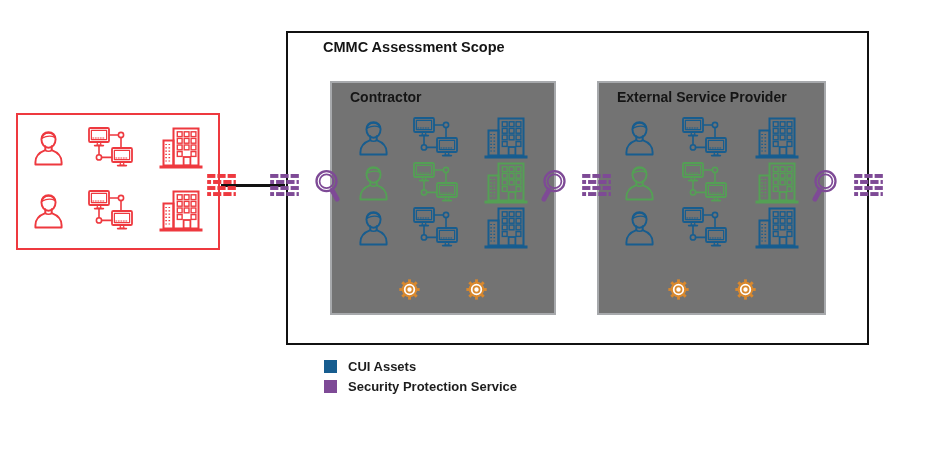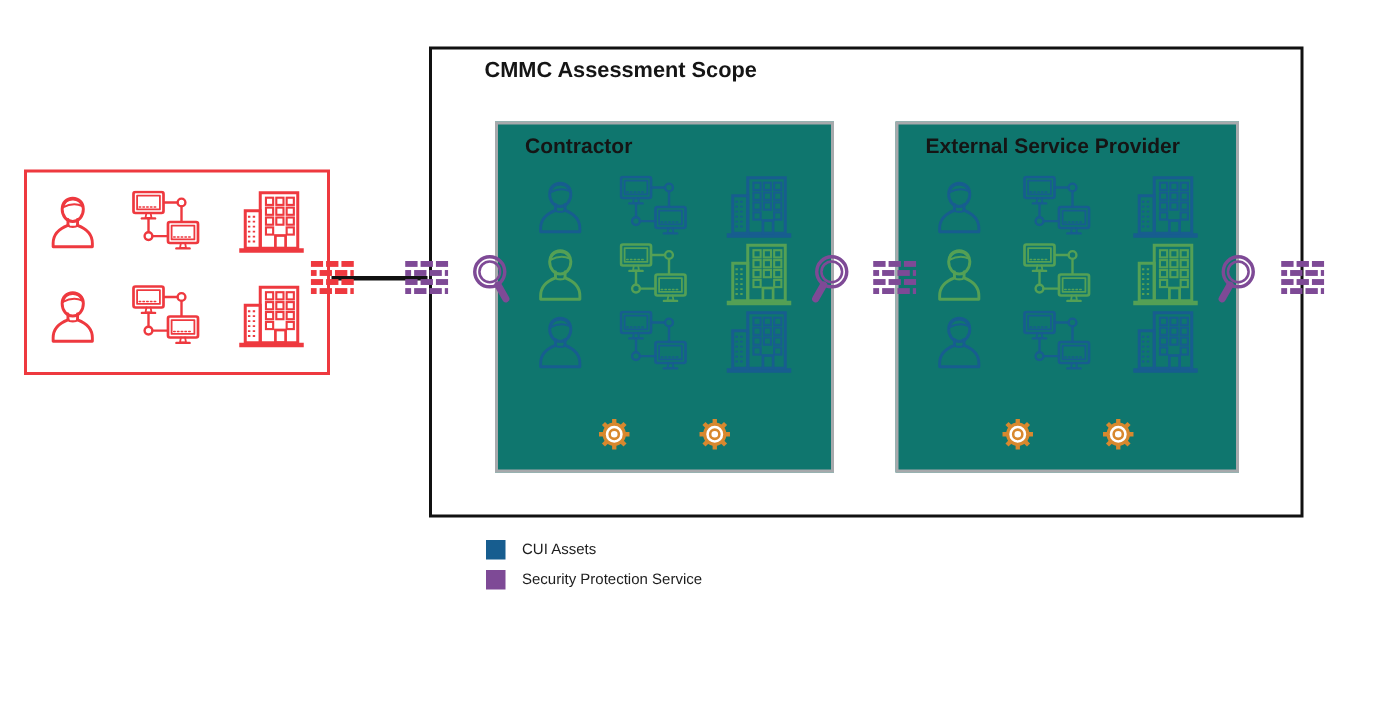--- a/index.html
+++ b/index.html
@@ -4,21 +4,21 @@
 <style>
   html,body{margin:0;padding:0;background:#fff;}
   .canvas{
     position:relative;width:931px;height:431px;background:#fff;overflow:hidden;
     font-family:"Liberation Sans","DejaVu Sans",sans-serif;color:#1d1d1d;
   }
   .box{position:absolute;box-sizing:border-box;background:#fff;}
   .red-box{left:16px;top:113px;width:204px;height:137px;border:2px solid #ee393f;}
   .cmmc-box{left:286px;top:31px;width:583px;height:314px;border:2.5px solid #111;background:transparent;}
   .scope-title{position:absolute;left:35px;top:6px;font-size:14.5px;font-weight:700;color:#151515;white-space:nowrap;}
-  .inner-box{position:absolute;box-sizing:border-box;border:2px solid #a7a9ac;background:#0f766e;}
+  .inner-box{position:absolute;box-sizing:border-box;border:2px solid #a7a9ac;background:#737373;}
   .contractor-box{left:330px;top:81px;width:226px;height:234px;}
   .esp-box{left:597px;top:81px;width:229px;height:234px;}
   .group-title{position:absolute;left:18px;top:6px;font-size:14px;font-weight:700;color:#151515;white-space:nowrap;}
   .icon-grid{
     position:absolute;left:0;right:0;top:32px;
     display:grid;grid-template-columns:32px 46px 46px;grid-auto-rows:45px;
     justify-content:center;align-items:center;justify-items:center;
   }
   .red-grid{top:11px;grid-auto-rows:43px;row-gap:20px;column-gap:24px;}
   .c-grid{column-gap:24px;}
@@ -30,21 +30,21 @@
   .ic-bldg{width:46px;height:44px;}
   .ic-gear{width:23px;height:23px;}
   .ic-brick{width:29px;height:22px;}
   .ic-mag{width:34px;height:36px;}
   .flip{transform:scaleX(-1);}
   .connector-line{position:absolute;left:221px;top:184px;width:64px;height:3px;background:#111;}
   .overlay{position:absolute;z-index:3;}
   .legend{position:absolute;left:324px;top:360px;}
   .legend-row{display:flex;align-items:center;height:13px;margin-bottom:6.5px;}
   .swatch{width:13px;height:13px;background:currentColor;margin-right:11px;flex:none;}
-  .legend-label{font-size:10px;font-weight:400;color:#1d1d1d;white-space:nowrap;line-height:13px;}
+  .legend-label{font-size:13px;font-weight:700;color:#1d1d1d;white-space:nowrap;line-height:13px;}
 </style>
 </head>
 <body>
 
 <svg width="0" height="0" style="position:absolute" aria-hidden="true">
   <defs>
     <symbol id="sym-person" viewBox="0 0 32 38">
       <g fill="none" stroke="currentColor" stroke-width="2" stroke-linecap="round" stroke-linejoin="round">
         <path d="M16 3.2 C11.7 3.2 8.7 6.4 8.7 10.6 C8.7 15.6 11.9 19.2 16 19.2 C20.1 19.2 23.3 15.6 23.3 10.6 C23.3 6.4 20.3 3.2 16 3.2 Z"></path>
         <path d="M9.2 9.4 C10.2 5.6 13 3.9 16.2 4 C19.3 4.1 21.6 5.8 22.6 8.6" stroke-width="1.5"></path>

